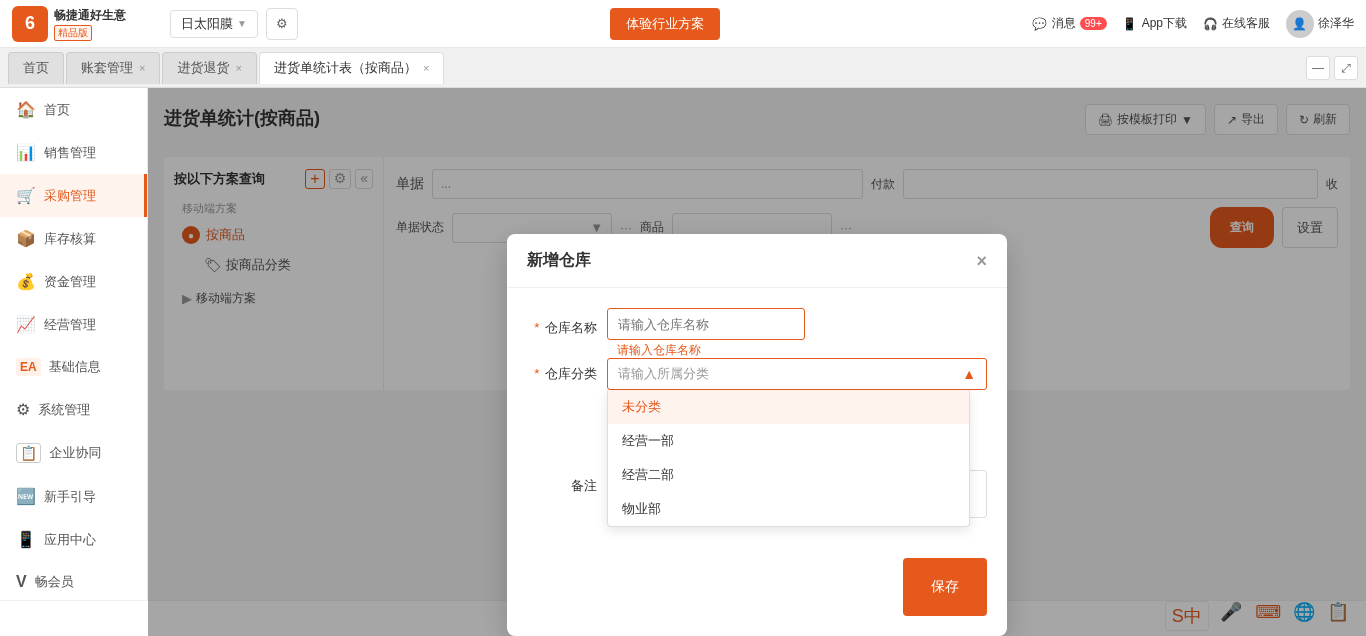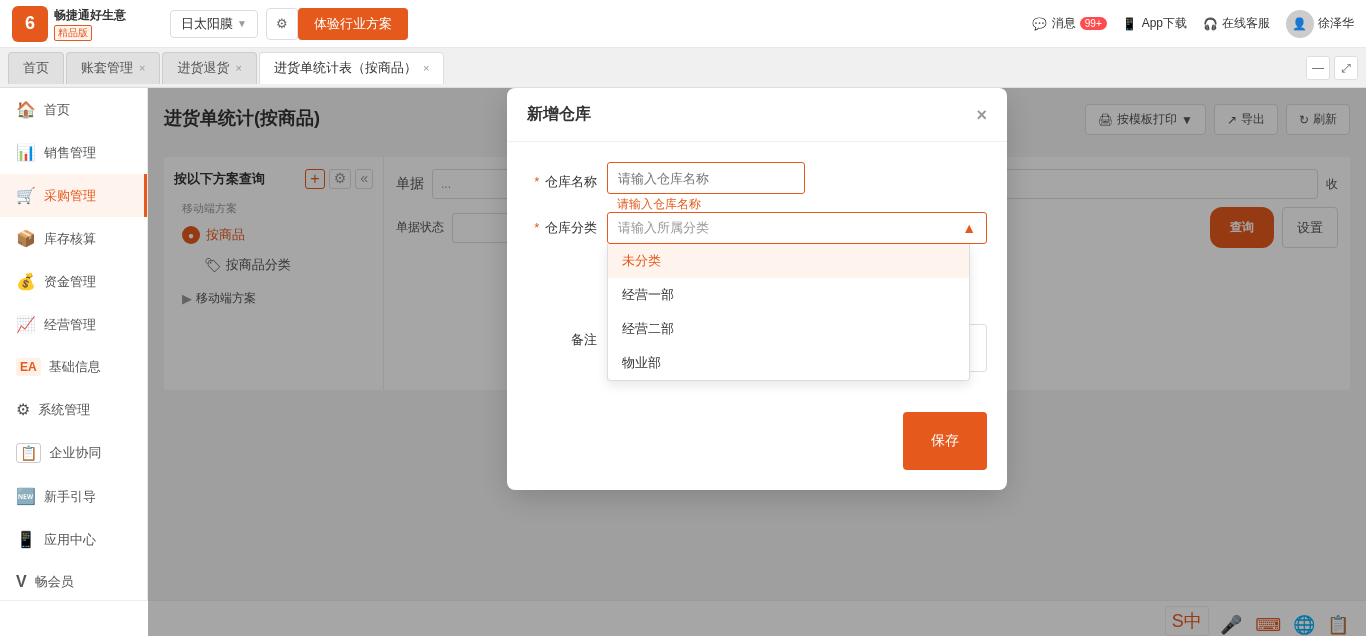--- a/index.html
+++ b/index.html
@@ -30,21 +30,21 @@
       color: white; font-size: 18px; font-weight: bold;
     }
     .logo-badge { font-size: 10px; color: #e55a1c; background: #fff3ee; border: 1px solid #e55a1c; border-radius: 2px; padding: 0 3px; display: inline-block; }
     .store-selector {
       display: flex; align-items: center; gap: 4px;
       border: 1px solid #ddd; border-radius: 4px;
       padding: 4px 10px; cursor: pointer; margin-left: 10px;
       font-size: 13px; color: #333;
     }
     .chevron-down { font-size: 10px; color: #999; }
-    .header-center { flex: 1; display: flex; align-items: center; justify-content: flex-start; gap: 12px; }
+    .header-center { flex: 1; display: flex; align-items: center; justify-content: center; gap: 12px; }
     .btn-experience {
       background: #e55a1c; color: #fff; border: none; border-radius: 4px;
       padding: 7px 16px; cursor: pointer; font-size: 13px;
     }
     .gear-btn {
       width: 32px; height: 32px; border: 1px solid #ddd; border-radius: 4px;
       display: flex; align-items: center; justify-content: center; cursor: pointer; color: #666;
     }
     .header-right { display: flex; align-items: center; gap: 16px; }
     .header-icon-item { display: flex; align-items: center; gap: 4px; cursor: pointer; color: #333; font-size: 12px; }
@@ -113,21 +113,21 @@
       display: flex; align-items: center; gap: 4px;
       padding: 6px 12px; border: 1px solid #ddd; border-radius: 4px;
       background: #fff; cursor: pointer; font-size: 12px; color: #555;
     }
 
     
     .overlay {
       position: absolute; top: 0; left: 0; right: 0; bottom: 0;
       background: rgba(0,0,0,0.35);
       z-index: 100;
-      display: flex; align-items: flex-start; justify-content: center;
+      display: flex; align-items: flex-end; justify-content: center;
     }
 
     
     .modal {
       background: #fff;
       border-radius: 8px;
       width: 500px;
       max-width: 95%;
       padding: 0;
       box-shadow: 0 8px 32px rgba(0,0,0,0.18);
@@ -212,21 +212,21 @@
     }
 
     
     .tree-item { display: flex; align-items: center; gap: 4px; padding: 6px 8px; cursor: pointer; font-size: 13px; color: #333; }
     .tree-child { padding-left: 20px; }
 
     
     .bottom-bar {
       position: fixed; bottom: 0; left: 0; right: 0;
       height: 36px; background: #fff; border-top: 1px solid #eee;
-      display: flex; align-items: flex-end; justify-content: flex-end;
+      display: flex; align-items: flex-start; justify-content: flex-end;
       padding: 0 16px; gap: 12px; z-index: 50;
     }
     .bottom-icon { font-size: 18px; cursor: pointer; color: #e55a1c; }
   </style>
 </head>
 <body>
 
 <div class="top-header">
   <div class="logo-area">
     <div class="logo-icon">

